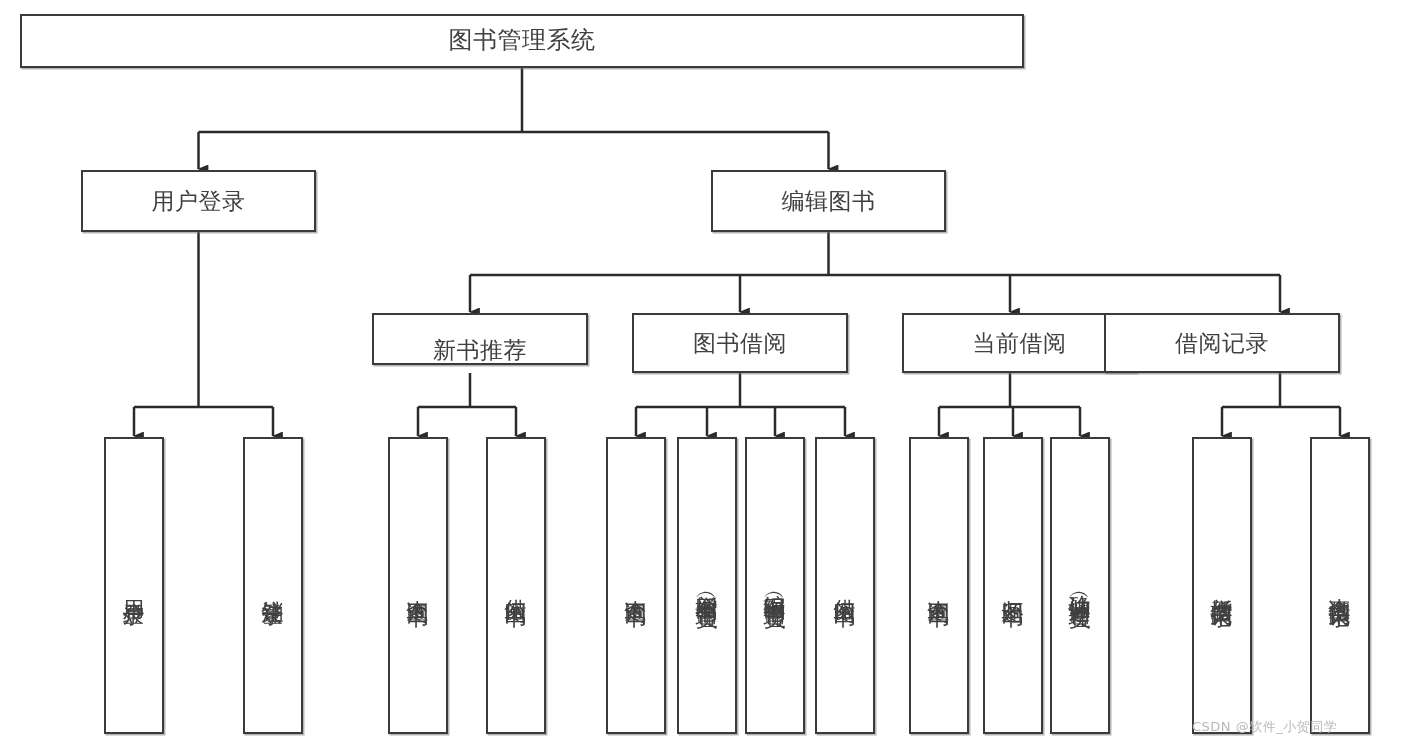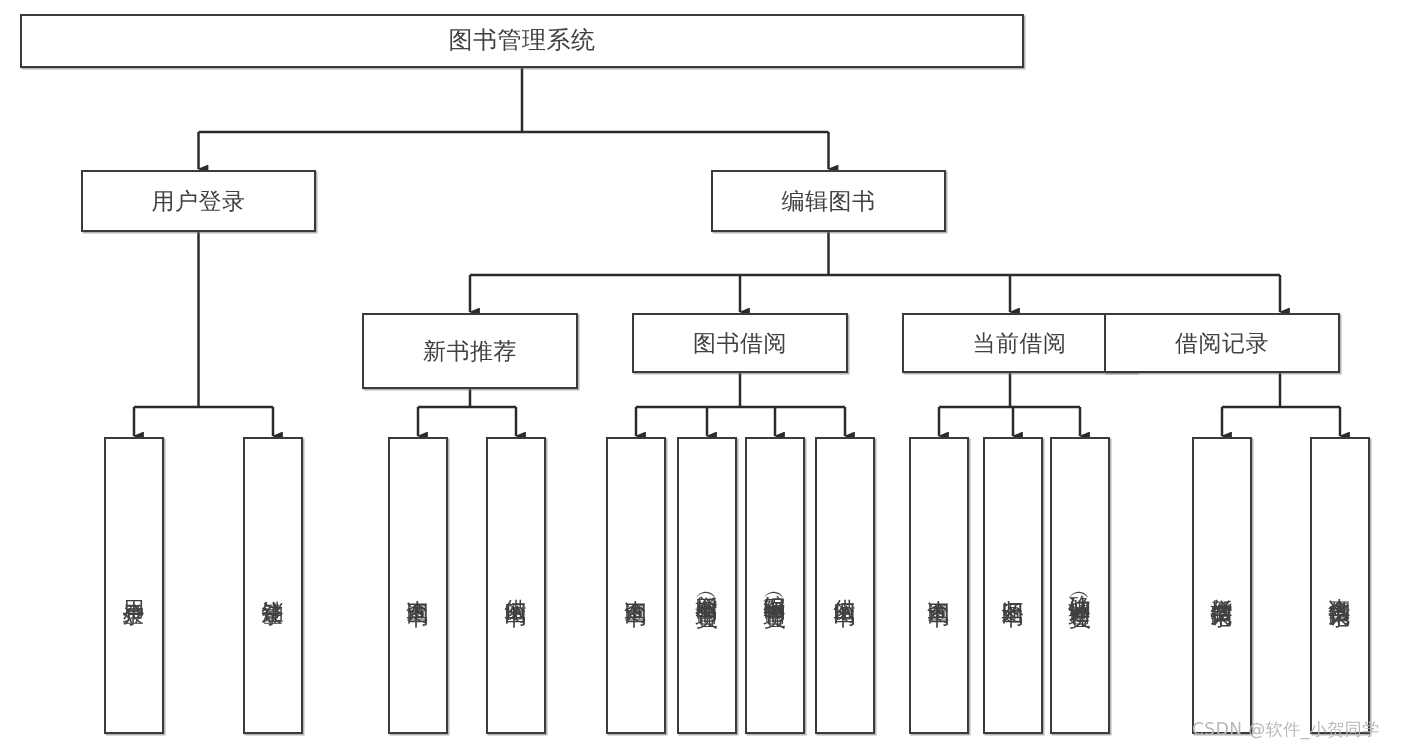--- a/index.html
+++ b/index.html
@@ -52,21 +52,21 @@
   .node.vert .label {
     writing-mode: vertical-rl;
     text-orientation: upright;
     font-size: 22px;
     letter-spacing: 2px;
     line-height: 1.05;
   }
   .node.level-0 .label { font-size: 24px; }
   .watermark {
     position: absolute;
-    font-size: 17px;
+    font-size: 13px;
     color: #b9b9b9;
     white-space: nowrap;
     letter-spacing: 0.5px;
     pointer-events: none;
   }
 </style>
 </head>
 <body>
 
 <div id="canvas">
@@ -113,21 +113,21 @@
   <div id="nodes">
       <div class="node level-0 horiz" style="left: 20px; top: 14px; width: 1004px; height: 54px;">
         <span class="label">图书管理系统</span>
       </div>
       <div class="node level-1 horiz" style="left: 81px; top: 170px; width: 235px; height: 62px;">
         <span class="label">用户登录</span>
       </div>
       <div class="node level-1 horiz" style="left: 711px; top: 170px; width: 235px; height: 62px;">
         <span class="label">编辑图书</span>
       </div>
-      <div class="node level-2 horiz" style="left: 362px; top: 313px; width: 216px; height: 76px;">
+      <div class="node level-2 horiz" style="left: 372px; top: 313px; width: 216px; height: 52px; align-items: flex-end;">
         <span class="label">新书推荐</span>
       </div>
       <div class="node level-2 horiz" style="left: 632px; top: 313px; width: 216px; height: 60px;">
         <span class="label">图书借阅</span>
       </div>
       <div class="node level-2 horiz" style="left: 902px; top: 313px; width: 235px; height: 60px;">
         <span class="label">当前借阅</span>
       </div>
       <div class="node level-2 horiz" style="left: 1104px; top: 313px; width: 236px; height: 60px;">
         <span class="label">借阅记录</span>

